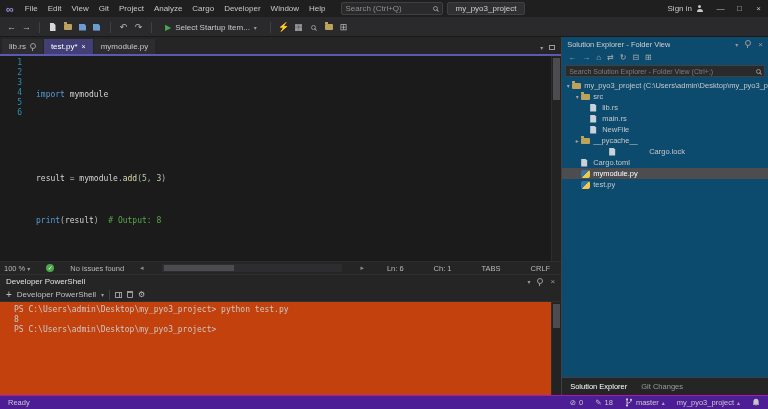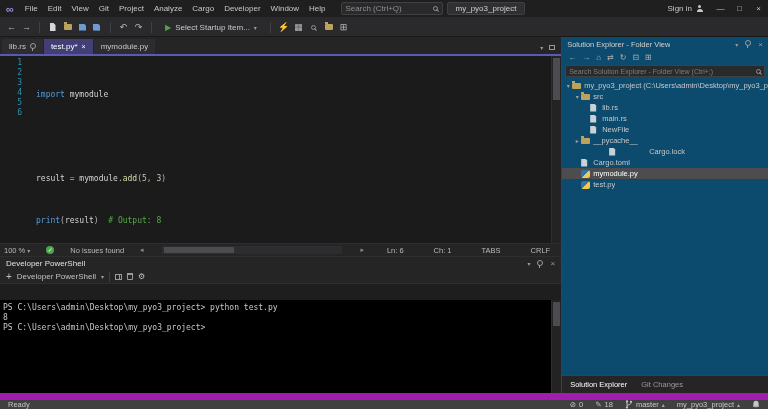--- a/index.html
+++ b/index.html
@@ -83,22 +83,22 @@
   .ptab{ color:#E0E0E0; }
   .phicons{ display:flex; align-items:center; gap:7px; color:#9A9A9A; }
   .ptoolbar{ flex:0 0 14px; background:#252526; border-bottom:1px solid #2E2E2E; display:flex;
              align-items:center; gap:5px; padding:0 6px; color:#C0C0C0; }
   .plus{ font-size:10px; }
   .vsep{ width:1px; height:10px; background:#3F3F46; }
   .spliti{ width:7px; height:6px; border:1px solid #9A9A9A; position:relative; display:inline-block; }
   .spliti::after{ content:''; position:absolute; left:50%; top:0; bottom:0; width:1px; background:#9A9A9A; }
   .trash{ width:6px; height:7px; border:1px solid #9A9A9A; border-top:2px solid #9A9A9A;
           border-radius:0 0 1px 1px; display:inline-block; }
-  .terminal{ flex:0 0 93px; background:#000000; position:relative; padding:3px 14px 0 3px;
-             font-family:"DejaVu Sans Mono", monospace; font-size:8px; line-height:10px; color:#C8C8C8;margin-top:16px; }
+  .terminal{ flex:0 0 93px; background:#c2410c; position:relative; padding:3px 14px 0 14px;
+             font-family:"DejaVu Sans Mono", monospace; font-size:8px; line-height:10px; color:#C8C8C8; }
   .tline{ white-space:pre; height:10px; }
 
   
   .seheader{ flex:0 0 14px; display:flex; align-items:center; justify-content:space-between; padding:0 5px; }
   .setitle{ font-size:7.5px; color:#D0D0D0; white-space:nowrap; overflow:hidden; }
   .setoolbar{ flex:0 0 13px; display:flex; align-items:center; gap:6px; padding:0 6px; color:#B0B0B0; }
   .sei{ font-size:8px; }
   .sesearch{ flex:0 0 12px; margin:1px 3px 2px; background:#2A2A2B; border:1px solid #3F3F46;
              display:flex; align-items:center; justify-content:space-between; padding:0 3px;
              color:#7E7E7E; font-size:7px; white-space:nowrap; overflow:hidden; }
@@ -111,21 +111,21 @@
   .ti-root::before,.ti-folder::before{ content:''; position:absolute; top:-2px; left:0; width:3px; height:2px; background:#BDA25E; }
   .ti-file{ width:6px; height:8px; background:#C9D1D9; clip-path:polygon(0 0,4px 0,6px 2px,6px 8px,0 8px); }
   .ti-python{ width:8px; height:8px; border-radius:2px; background:linear-gradient(135deg,#3572A5 50%,#F2C94C 50%); }
   .tlbl{ overflow:hidden; }
   .setabs{ flex:0 0 16px; border-top:1px solid #3F3F46; display:flex; align-items:center; gap:2px;
            padding:4px 2px; background:#252526; }
   .setab{ padding:0 6px; height:100%; display:flex; align-items:center; color:#9A9A9A; font-size:7.5px; }
   .setab.active{ color:#FFFFFF; }
 
   
-  .statusbar{ flex:0 0 14px; background:#404040; border-top:7px solid #a21caf; display:flex;
+  .statusbar{ flex:0 0 14px; background:#4c1d95; border-top:1px solid #a21caf; display:flex;
               align-items:center; padding:0 8px; font-size:7.5px; color:#C8C8C8; }
   .sright{ margin-left:auto; display:flex; align-items:center; gap:12px; }
   .sitem{ display:flex; align-items:center; gap:3px; }
   .upar{ font-size:6px; color:#A8A8A8; }
 
   
   .mag{ width:5px; height:5px; border:1px solid #8F8F8F; border-radius:50%; position:relative; display:inline-block; }
   .mag::after{ content:''; position:absolute; width:3px; height:1px; background:#8F8F8F;
                transform:rotate(45deg); right:-2px; bottom:-1px; }
   .person{ width:7px; height:7px; position:relative; display:inline-block; }

